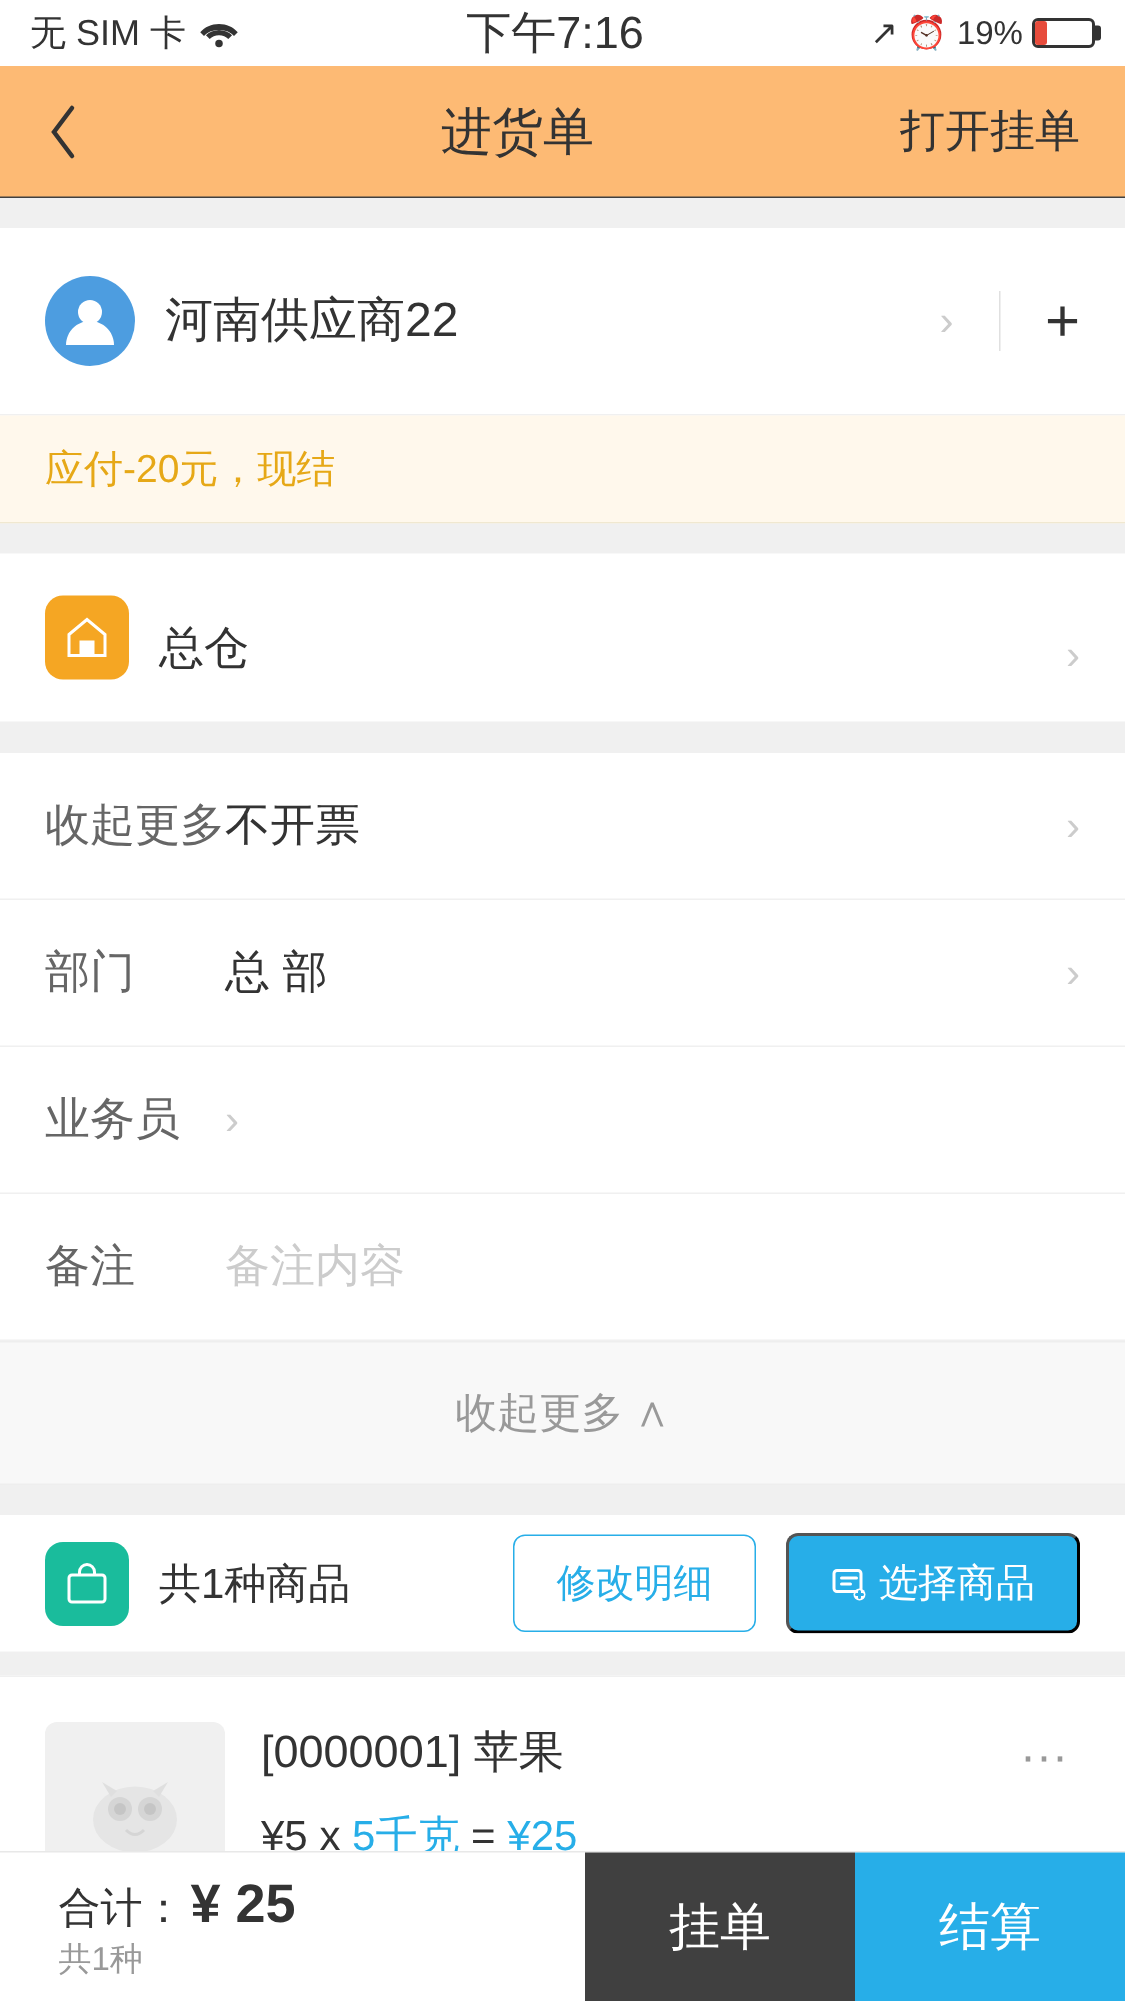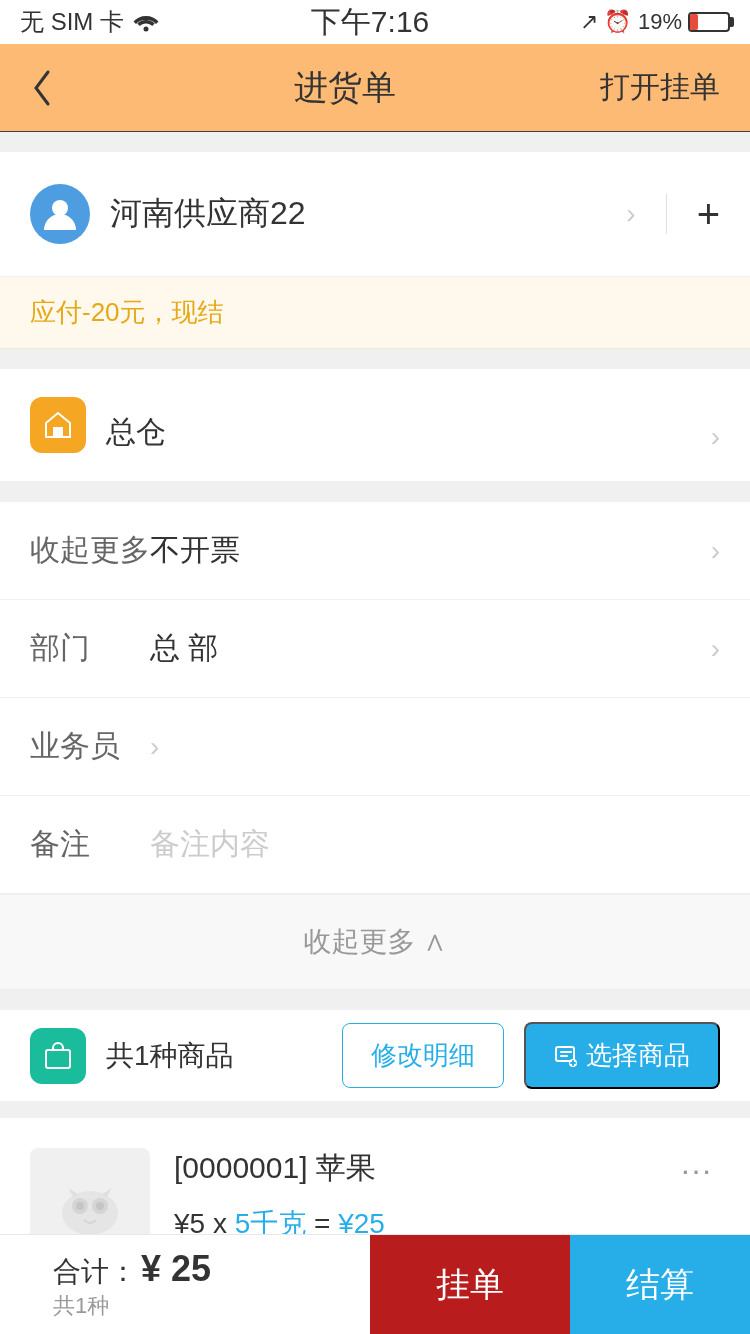--- a/index.html
+++ b/index.html
@@ -218,25 +218,24 @@
       height: 100px;
       background: #fff;
       display: flex;
       align-items: stretch;
       border-top: 1px solid #e8e8e8;
     }
     .bottom-total {
       flex: 1;
       display: flex; flex-direction: column; justify-content: center;
       padding: 0 39px;
-      margin-left: 14px;
     }
     .btn-hang {
-      width: 200px;
-      background: #b91c1c;
+      width: 180px;
+      background: #404040;
       color: #fff;
       font-size: 34px;
       display: flex; align-items: center; justify-content: center;
       cursor: pointer;
     }
     .btn-checkout {
       width: 180px;
       background: #27aee8;
       color: #fff;
       font-size: 34px;

